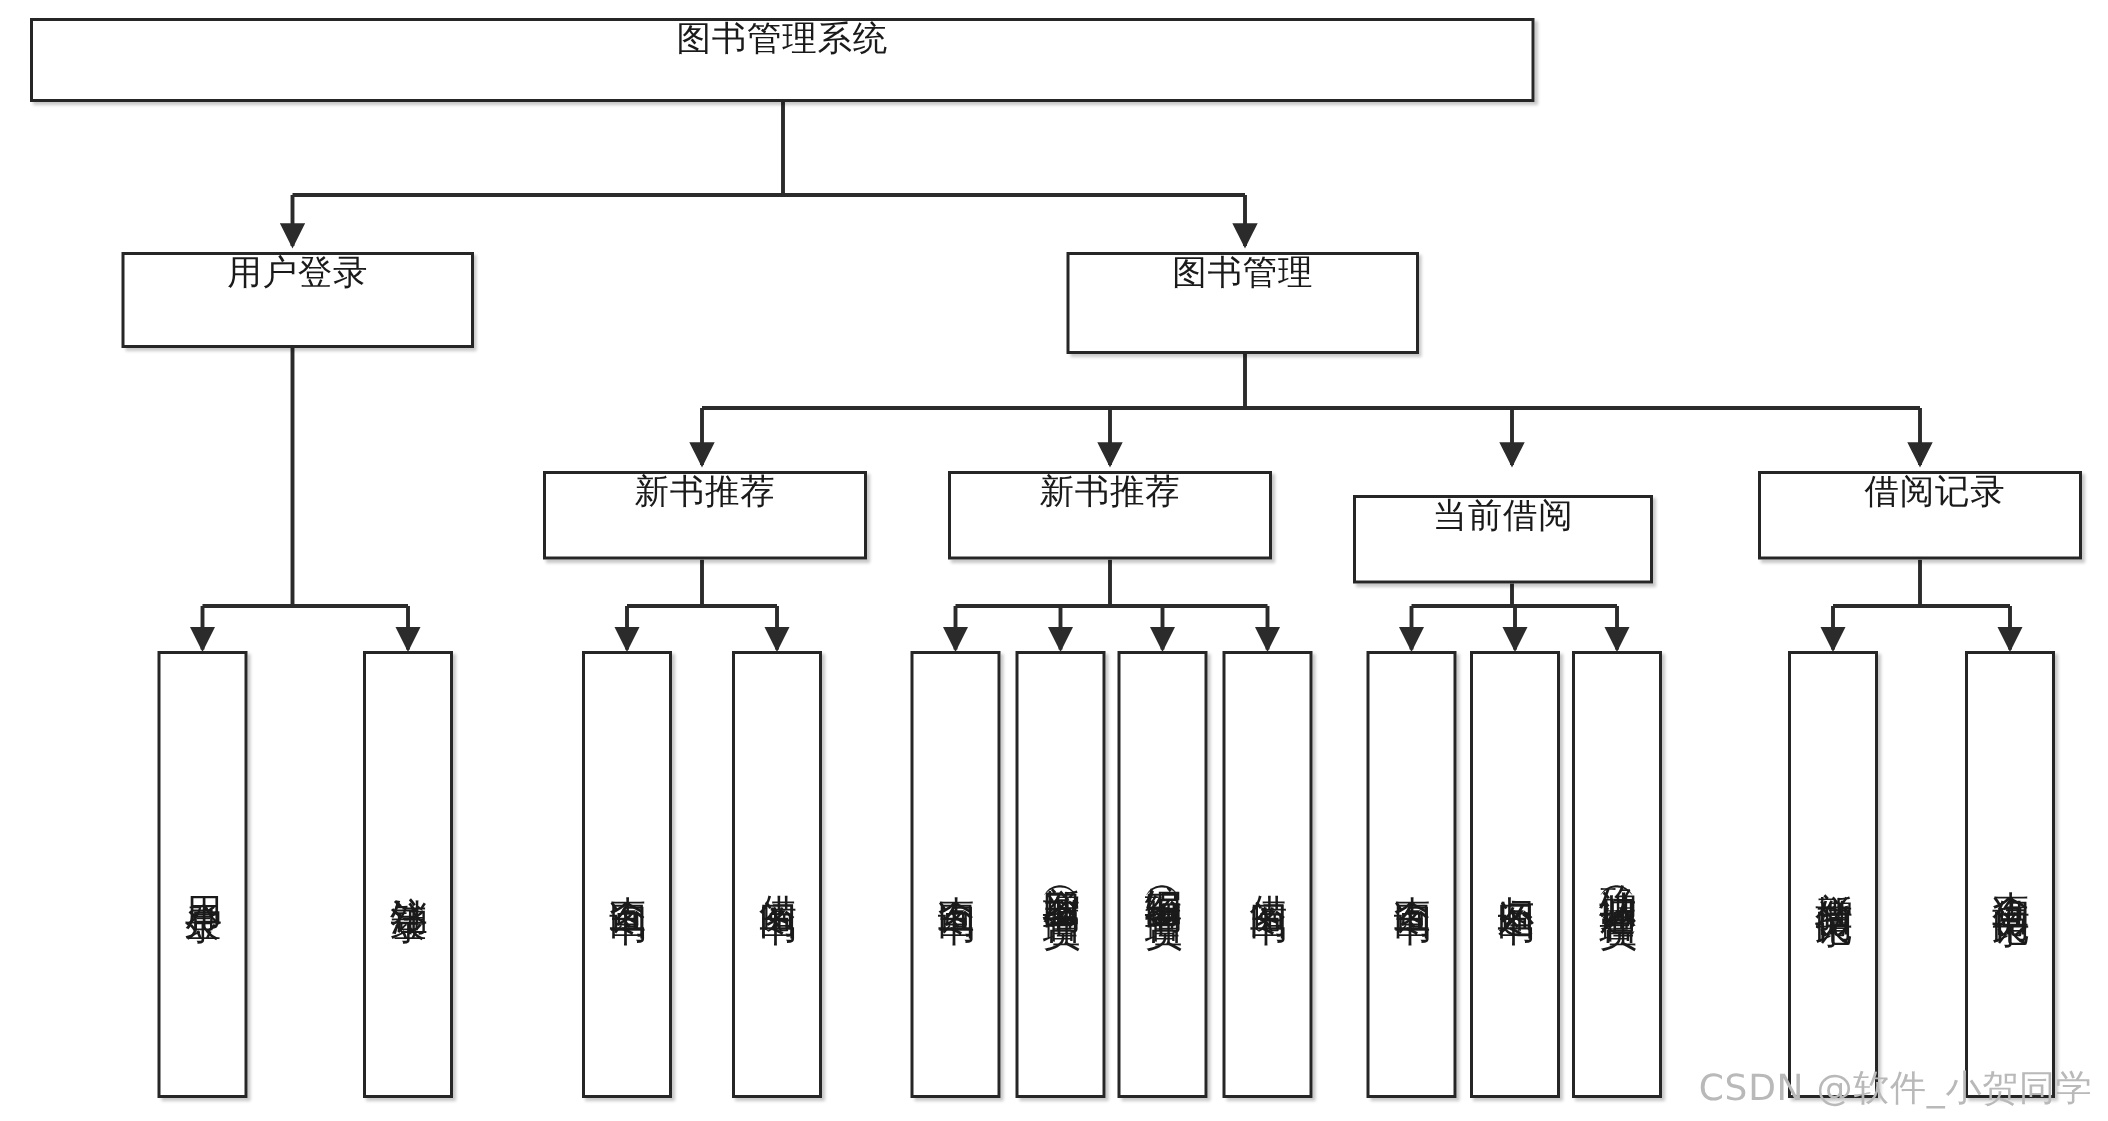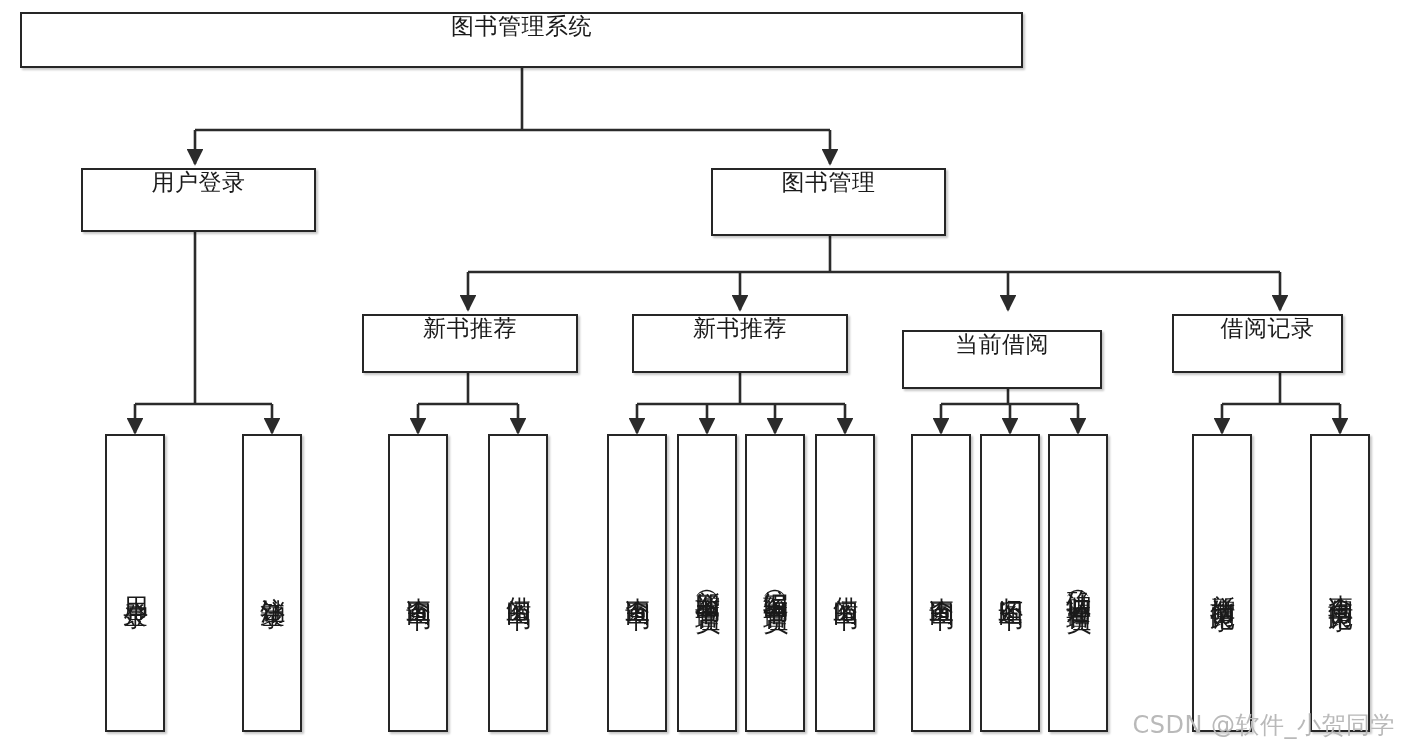--- a/index.html
+++ b/index.html
@@ -139,21 +139,21 @@
 
   <div class="node horiz" style="left:362px; top:314px; width:216px; height:59px;">
     <span class="label">新书推荐</span>
   </div>
   <div class="node horiz" style="left:632px; top:314px; width:216px; height:59px;">
     <span class="label">新书推荐</span>
   </div>
   <div class="node horiz" style="left:902px; top:330px; width:200px; height:59px;">
     <span class="label">当前借阅</span>
   </div>
-  <div class="node horiz" style="left:1172px; top:314px; width:171px; height:59px;padding-left:20px;">
+  <div class="node horiz" style="left:1172px; top:314px; width:216px; height:59px;padding-left:20px;">
     <span class="label">借阅记录</span>
   </div>
 
   <div class="node vert" style="left:105px; top:434px; width:60px; height:298px;">
     <span class="label">用户登录</span>
   </div>
   <div class="node vert" style="left:242px; top:434px; width:60px; height:298px;">
     <span class="label">注销登录</span>
   </div>
 

